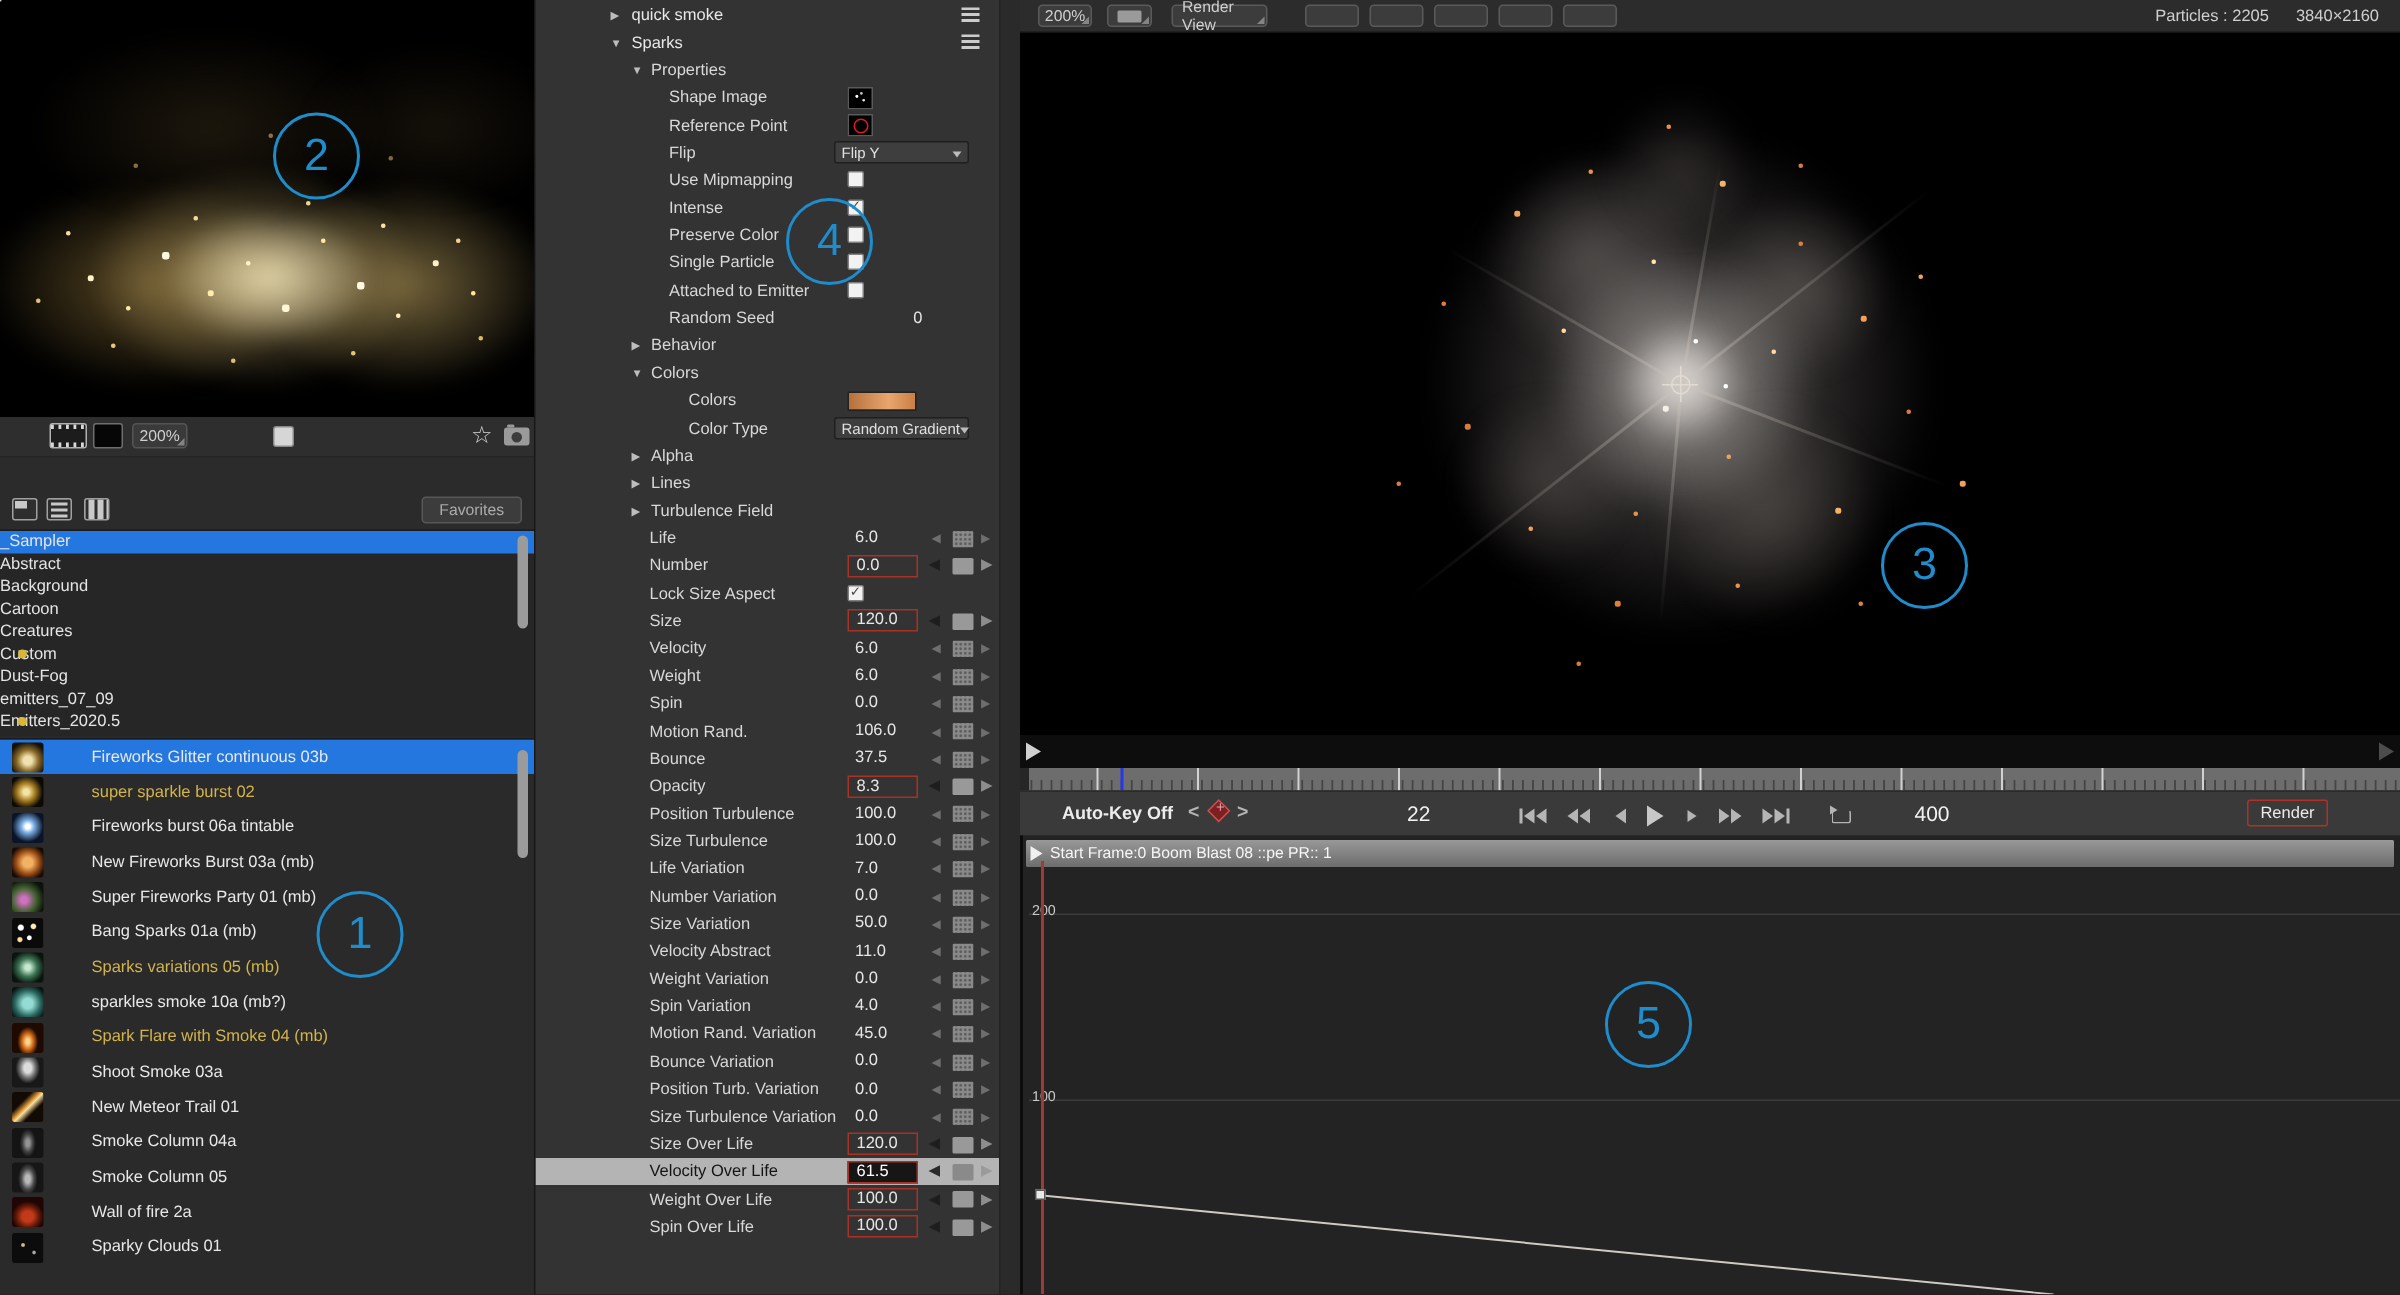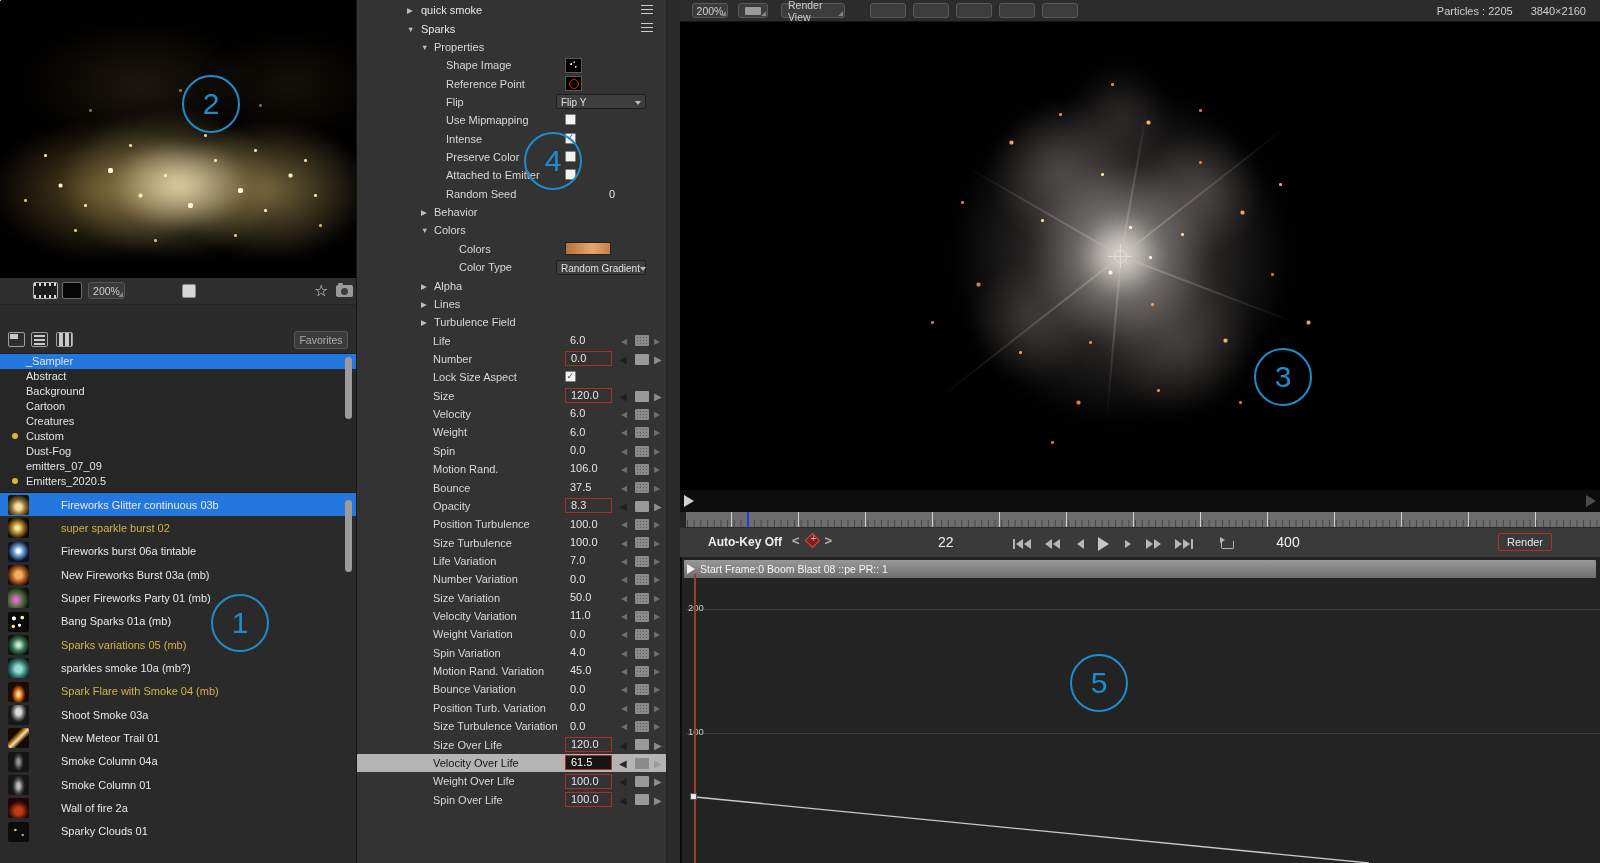--- a/index.html
+++ b/index.html
@@ -43,28 +43,28 @@
   #search-input::placeholder{color:#9a9a9a;}
   #clear-icon{position:absolute;left:337px;top:4px;width:13px;height:13px;border:1.5px solid #9a9a9a;border-radius:50%;box-sizing:border-box;}
   #clear-icon::after{content:"";position:absolute;left:-0.5px;top:4px;width:11px;height:1.5px;background:#9a9a9a;transform:rotate(-45deg);}
   #viewrow{left:0;top:330px;width:356px;height:22px;}
   .view-btn{position:absolute;top:2px;width:17px;height:15px;border:1px solid #a0a0a0;border-radius:2px;background:#2e2e2e;box-sizing:border-box;}
   #vb1{left:8px;}#vb1::before{content:"";position:absolute;left:1px;top:1px;width:8px;height:5px;background:#c9c9c9;}
   #vb2{left:31px;background:linear-gradient(#c9c9c9 2px,transparent 2px) 2px 2px/11px 4px repeat-y #2e2e2e;}
   #vb3{left:56px;background:
      linear-gradient(90deg,#c9c9c9 4px,transparent 4px) 2px 2px/6px 4px,
      #2e2e2e;background-repeat:repeat;}
-  #favorites-btn{position:absolute;right:8px;top:1px;width:54px;height:18px;background:#3c3c3c;border:1px solid #575757;
+  #favorites-btn{position:absolute;right:8px;top:1px;width:67px;height:18px;background:#3c3c3c;border:1px solid #575757;
     border-radius:3px;color:#ababab;font-size:10.5px;display:flex;align-items:center;justify-content:center;box-sizing:border-box;}
   #liblist{left:0;top:353px;width:356px;height:137px;background:#262626;border-top:1px solid #1c1c1c;overflow:hidden;}
   .lrow{position:relative;height:14.9px;display:flex;align-items:center;}
   .lrow.selected{background:#2577e0;}
   .ldot{display:none;position:absolute;left:12px;width:6px;height:6px;border-radius:50%;background:#d8b637;}
   .lrow.dot .ldot{display:block;}
-  .llabel{margin-left:26px;font-size:11px;color:#e4e4e4;white-space:nowrap;}
+  .llabel{font-size:11px;color:#e4e4e4;white-space:nowrap;}
   .vscroll{position:absolute;right:3px;width:7px;border-radius:4px;background:#9b9b9b;}
   #emlist{left:0;top:492px;width:356px;height:371px;background:#2a2a2a;border-top:1px solid #1a1a1a;overflow:hidden;}
   .erow{position:relative;height:23.35px;}
   .erow.selected{background:#2577e0;}
   .ethumb{position:absolute;left:8px;top:2px;width:21px;height:20px;border-radius:2px;background:#111;}
   .elabel{position:absolute;left:37px;top:50%;transform:translateY(-50%);font-size:11px;color:#e8e8e8;white-space:nowrap;margin-left:24px;}
   .erow.highlight .elabel{color:#d3b44a;}
   .th-gold-burst{background:radial-gradient(circle at 50% 60%,#efe0ad 0 18%,#8a6a28 45%,#141008 78%);}
   .th-gold-spark{background:radial-gradient(circle at 45% 50%,#f4e4a4 0 12%,#a87f24 38%,#0d0a05 72%);}
   .th-blue-star{background:radial-gradient(circle at 50% 45%,#ffffff 0 10%,#7ab0e8 28%,#0a1428 68%);}
@@ -348,21 +348,21 @@
         <span class="elabel">New Meteor Trail 01</span>
       </div>
 
       <div class="erow">
         <span class="ethumb th-gray-column"></span>
         <span class="elabel">Smoke Column 04a</span>
       </div>
 
       <div class="erow">
         <span class="ethumb th-gray-column2"></span>
-        <span class="elabel">Smoke Column 01</span>
+        <span class="elabel">Smoke Column 05</span>
       </div>
 
       <div class="erow">
         <span class="ethumb th-red-fire"></span>
         <span class="elabel">Wall of fire 2a</span>
       </div>
 
       <div class="erow">
         <span class="ethumb th-dark-sparks"></span>
         <span class="elabel">Sparky Clouds 01</span>
@@ -438,20 +438,27 @@
       </div>
 
       <div class="prow t-check ind2">
 
         <span class="plabel">Preserve Color</span>
 
         <span class="w-check"></span>
 
       </div>
 
+      <div class="prow t-check ind2">
+
+        <span class="plabel">Single Particle</span>
+
+        <span class="w-check"></span>
+
+      </div>
 
       <div class="prow t-check ind2">
 
         <span class="plabel">Attached to Emitter</span>
 
         <span class="w-check"></span>
 
       </div>
 
       <div class="prow t-value ind2">
@@ -655,21 +662,21 @@
         <span class="plabel">Size Variation</span>
 
         <span class="w-num">50.0</span>
         <span class="w-arrl">◀</span>
         <span class="w-box"></span>
         <span class="w-arrr">▶</span>
       </div>
 
       <div class="prow t-num ind4">
 
-        <span class="plabel">Velocity Variation</span>
+        <span class="plabel">Velocity Abstract</span>
 
         <span class="w-num">11.0</span>
         <span class="w-arrl">◀</span>
         <span class="w-box"></span>
         <span class="w-arrr">▶</span>
       </div>
 
       <div class="prow t-num ind4">
 
         <span class="plabel">Weight Variation</span>

